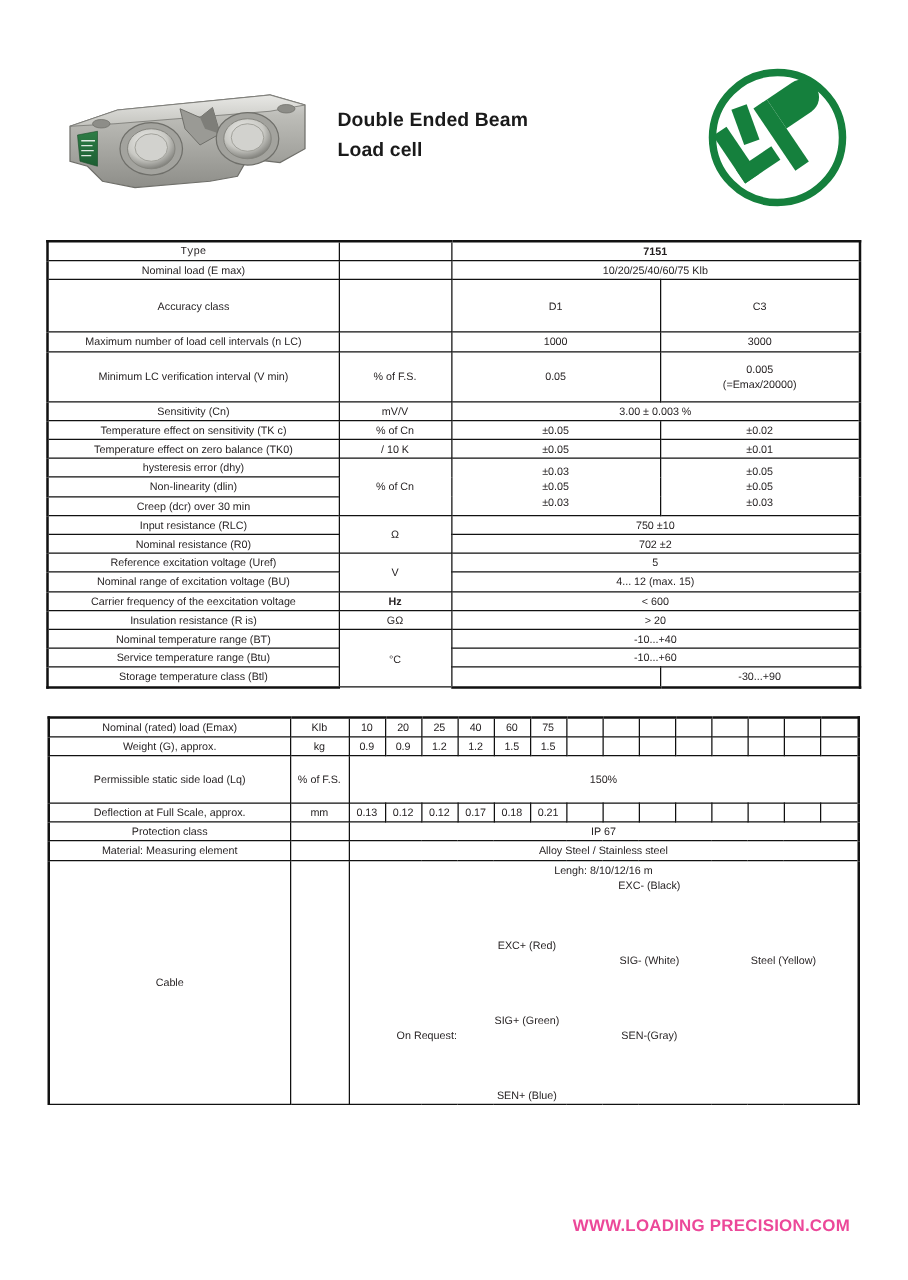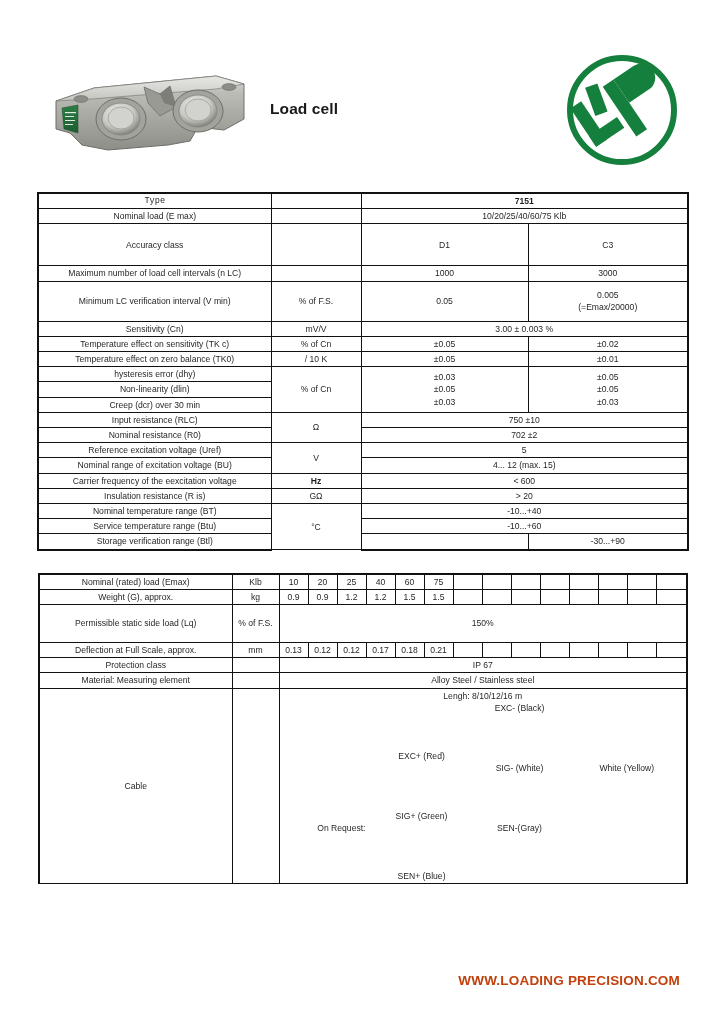--- a/index.html
+++ b/index.html
@@ -60,21 +60,21 @@
   .cw-a { width:96px; flex:0 0 auto;margin-top:48px; }
   .cw-b { width:100px; flex:0 0 auto; }
   .cw-c { flex:1 1 auto; }
 
   .appl { text-align:left; padding-left:8px; }
 
   
   .footer {
     position:absolute; right:46px; bottom:36px;
     font-size:13.5px; font-weight:bold; letter-spacing:.2px;
-    color:#c2410c;
+    color:#ec4899;
   }
 </style>
 </head>
 <body>
 
 <div class="header">
 
   <div class="cell-photo">
     <svg viewBox="0 0 200 92" width="200" height="92">
       <defs>
@@ -121,20 +121,21 @@
       <g fill="#ffffff" opacity=".85">
         <rect x="17" y="45" width="11" height="1.2"></rect>
         <rect x="17" y="49" width="9" height="1"></rect>
         <rect x="17" y="53" width="10" height="1"></rect>
         <rect x="17" y="57" width="8" height="1"></rect>
       </g>
     </svg>
   </div>
 
   <div class="title-block">
+    <div>Double Ended Beam</div>
     <div>Load cell</div>
   </div>
 
   <div class="logo-wrap">
     <svg viewBox="0 0 120 120" width="120" height="120">
       <circle cx="60" cy="60" r="52" fill="none" stroke="#15803d" stroke-width="6"></circle>
       <g fill="#15803d" transform="rotate(-34 60 60)">
 
         <rect x="18" y="30" width="13" height="46"></rect>
         <rect x="18" y="63" width="34" height="13"></rect>
@@ -267,21 +268,21 @@
     <tr>
       <td class="lbl outer-l">Nominal temperature range (BT)</td>
       <td rowspan="3">°C</td>
       <td class="outer-r" colspan="2">-10...+40</td>
     </tr>
     <tr>
       <td class="lbl outer-l">Service temperature range (Btu)</td>
       <td class="outer-r" colspan="2">-10...+60</td>
     </tr>
     <tr>
-      <td class="lbl outer-l outer-b">Storage verification range (Btl)</td>
+      <td class="lbl outer-l outer-b">Storage temperature class (Btl)</td>
       <td class="outer-b" style="border-bottom-width:2px"></td>
       <td class="outer-r outer-b" colspan="2">-30...+90</td>
     </tr>
   </tbody>
 </table>
 
 <table class="tbl t2">
   <colgroup>
     <col style="width:193px">
       <col style="width:47px">
@@ -385,21 +386,21 @@
         <div class="cable-row">
           <span class="cw-lead"></span>
           <span class="cw-a">EXC+ (Red)</span>
           <span class="cw-b">EXC- (Black)</span>
           <span class="cw-c"></span>
         </div>
         <div class="cable-row">
           <span class="cw-lead"></span>
           <span class="cw-a">SIG+ (Green)</span>
           <span class="cw-b">SIG- (White)</span>
-          <span class="cw-c">White (Yellow)</span>
+          <span class="cw-c">Steel (Yellow)</span>
         </div>
         <div class="cable-row">
           <span class="cw-lead">On Request:</span>
           <span class="cw-a">SEN+ (Blue)</span>
           <span class="cw-b">SEN-(Gray)</span>
           <span class="cw-c"></span>
         </div>
       </td>
     </tr>
 

